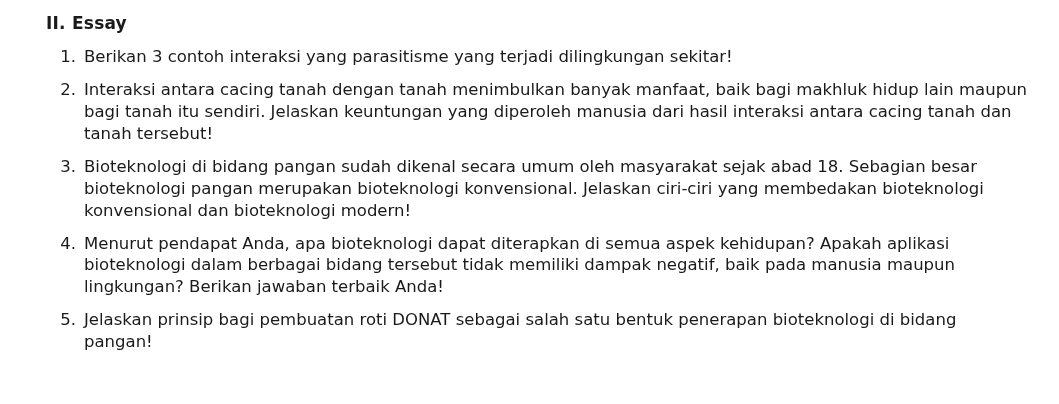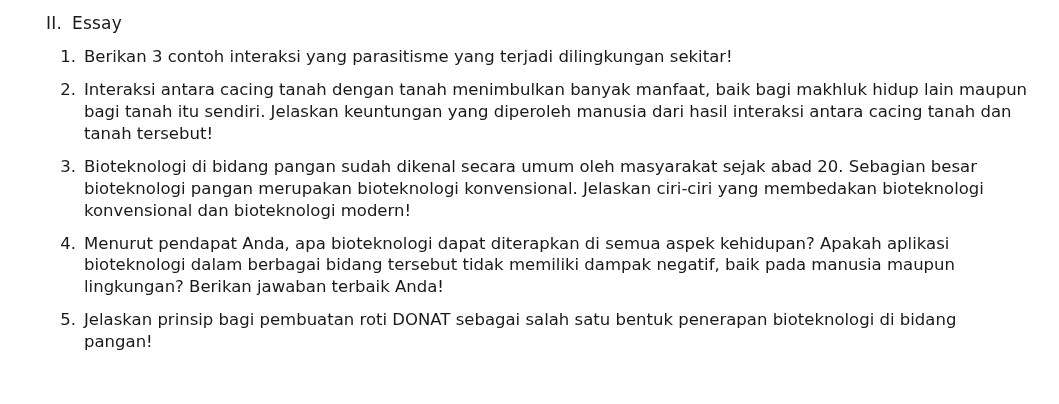--- a/index.html
+++ b/index.html
@@ -16,21 +16,21 @@
   }
   .page {
     position: relative;
     width: 1059px;
     height: 404px;
     box-sizing: border-box;
     padding: 12px 30px 0 46px;
   }
   .section-title {
     font-size: 17px;
-    font-weight: normal;
+    font-weight: bold;
     letter-spacing: 0.2px;
     margin: 0 0 4px 0;
     line-height: 1.35;
   }
   .section-title .numeral {
     display: inline-block;
     min-width: 26px;
   }
   ol.questions {
     list-style: none;
@@ -71,21 +71,21 @@
     <li>
       <span class="num">1.</span>
       <span class="text">Berikan 3 contoh interaksi yang parasitisme yang terjadi dilingkungan sekitar!</span>
     </li>
     <li>
       <span class="num">2.</span>
       <span class="text">Interaksi antara cacing tanah dengan tanah menimbulkan banyak manfaat, baik bagi makhluk hidup lain maupun bagi tanah itu sendiri. Jelaskan keuntungan yang diperoleh manusia dari hasil interaksi antara cacing tanah dan tanah tersebut!</span>
     </li>
     <li>
       <span class="num">3.</span>
-      <span class="text">Bioteknologi di bidang pangan sudah dikenal secara umum oleh masyarakat sejak abad 20. Sebagian besar bioteknologi pangan merupakan bioteknologi konvensional. Jelaskan ciri-ciri yang membedakan bioteknologi konvensional dan bioteknologi modern!</span>
+      <span class="text">Bioteknologi di bidang pangan sudah dikenal secara umum oleh masyarakat sejak abad 18. Sebagian besar bioteknologi pangan merupakan bioteknologi konvensional. Jelaskan ciri-ciri yang membedakan bioteknologi konvensional dan bioteknologi modern!</span>
     </li>
     <li>
       <span class="num">4.</span>
       <span class="text">Menurut pendapat Anda, apa bioteknologi dapat diterapkan di semua aspek kehidupan? Apakah aplikasi bioteknologi dalam berbagai bidang tersebut tidak memiliki dampak negatif, baik pada manusia maupun lingkungan? Berikan jawaban terbaik Anda!</span>
     </li>
     <li>
       <span class="num">5.</span>
       <span class="text">Jelaskan prinsip bagi pembuatan roti DONAT sebagai salah satu bentuk penerapan bioteknologi di bidang pangan!</span>
     </li>
   </ol>

